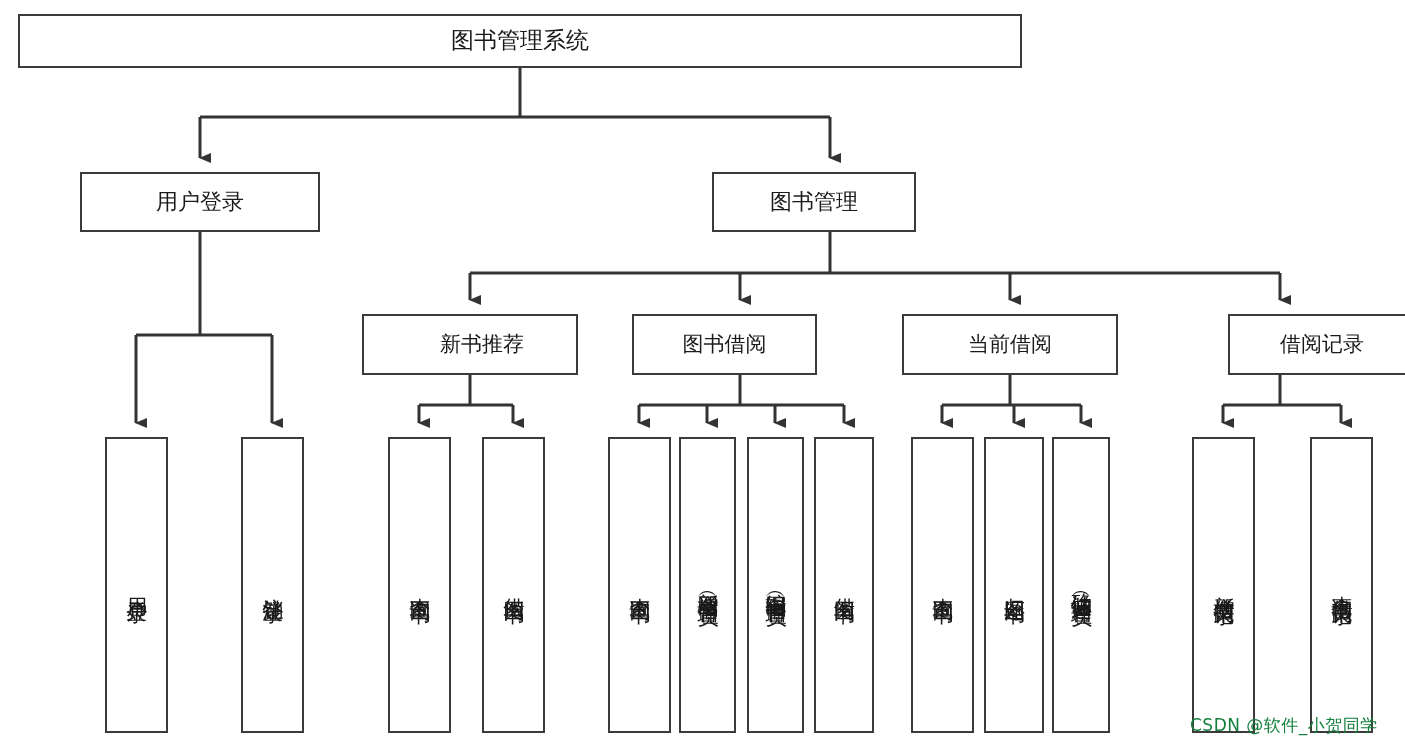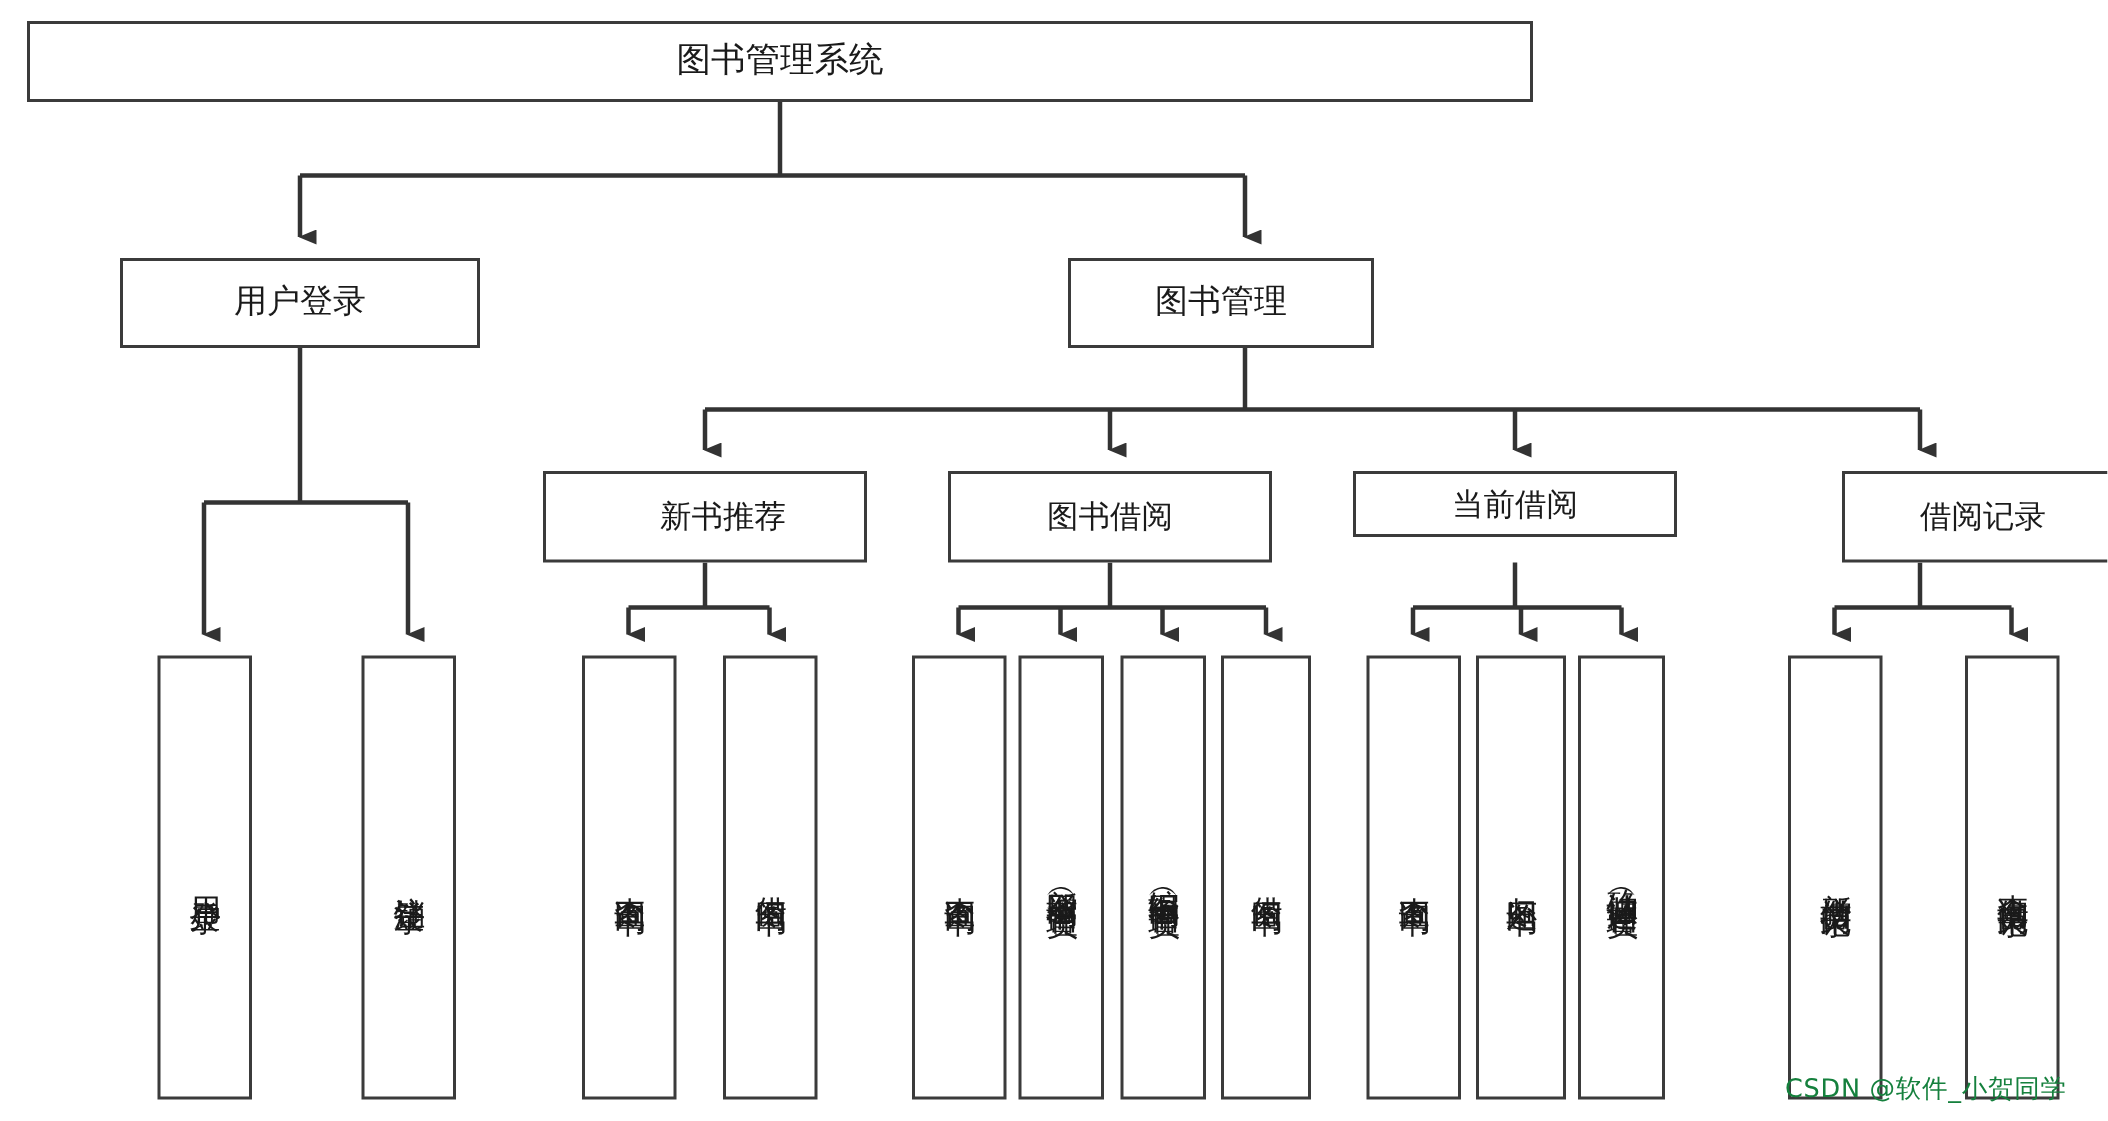--- a/index.html
+++ b/index.html
@@ -137,24 +137,24 @@
   <div class="node node-l1" style="left:80px; top:172px; width:240px; height:60px;">
     <span class="label">用户登录</span>
   </div>
   <div class="node node-l1" style="left:712px; top:172px; width:204px; height:60px;">
     <span class="label">图书管理</span>
   </div>
 
   <div class="node node-l2" style="left:362px; top:314px; width:216px; height:61px;padding-left:24px;">
     <span class="label">新书推荐</span>
   </div>
-  <div class="node node-l2" style="left:632px; top:314px; width:216px; height:61px;">
+  <div class="node node-l2" style="left:632px; top:314px; width:185px; height:61px;">
     <span class="label">图书借阅</span>
   </div>
-  <div class="node node-l2" style="left:902px; top:314px; width:216px; height:44px;">
+  <div class="node node-l2" style="left:902px; top:314px; width:216px; height:61px;">
     <span class="label">当前借阅</span>
   </div>
   <div class="node node-l2" style="left:1228px; top:314px; width:188px; height:61px;">
     <span class="label">借阅记录</span>
   </div>
 
   <div class="node node-leaf" style="left:105px; top:437px; width:63px; height:296px;">
     <span class="label">用户登录</span>
   </div>
   <div class="node node-leaf" style="left:241px; top:437px; width:63px; height:296px;">

